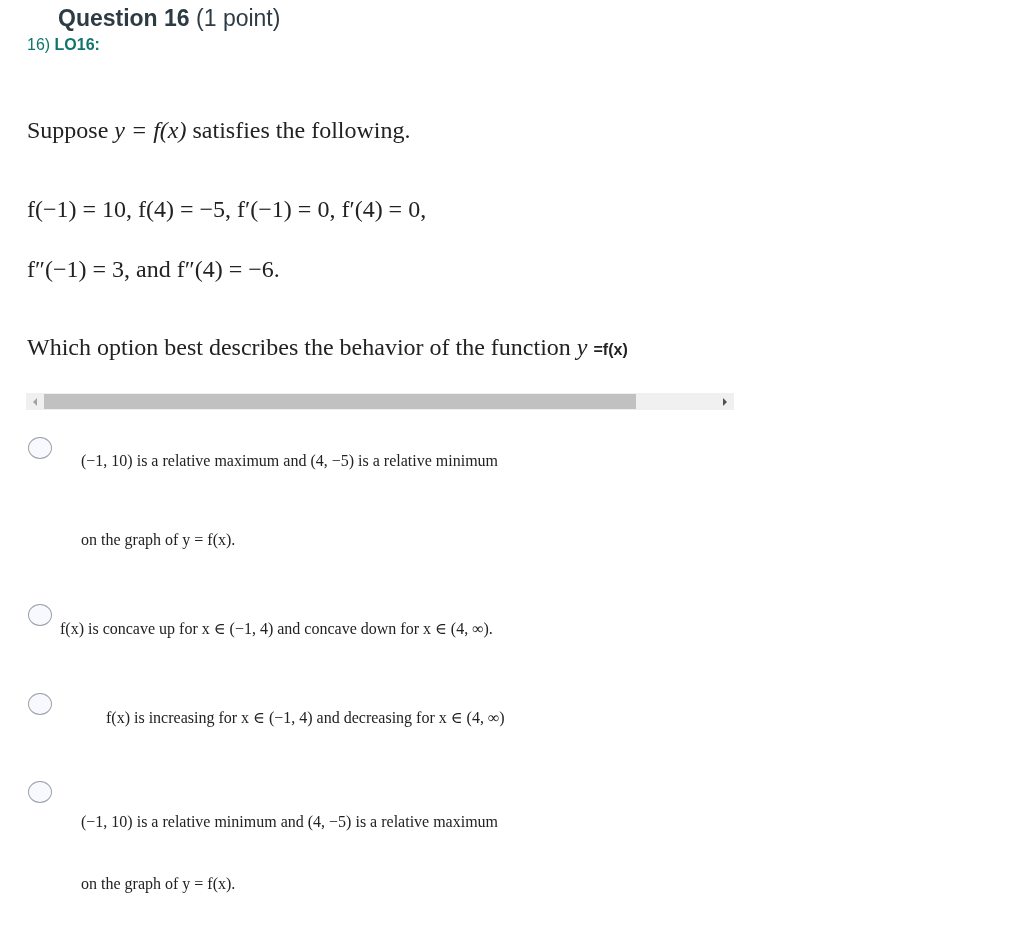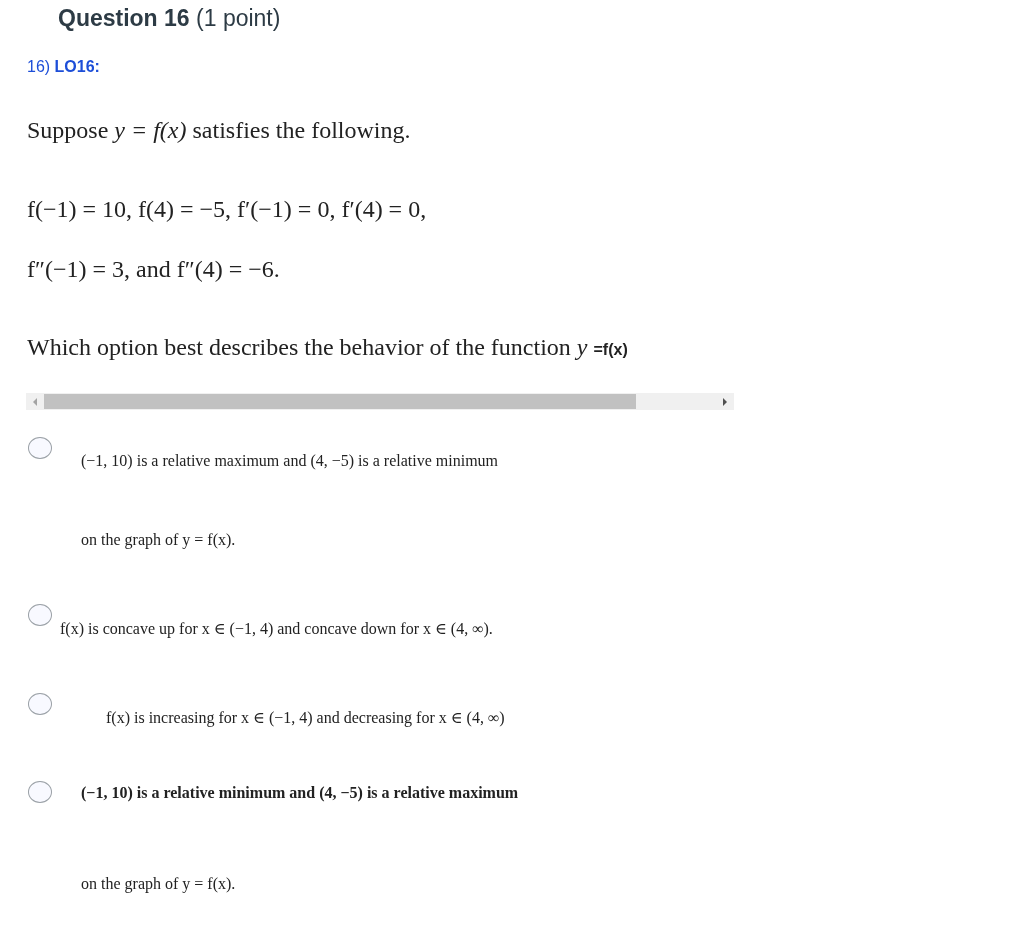--- a/index.html
+++ b/index.html
@@ -2,21 +2,21 @@
 <html><head>
 <meta charset="utf-8">
 <style>
   html, body { margin: 0; padding: 0; background: #ffffff; }
   body { width: 1024px; height: 936px; position: relative; overflow: hidden; color: #222; }
   .sans { font-family: "Liberation Sans", "DejaVu Sans", sans-serif; }
   .abs { position: absolute; white-space: nowrap; }
   .q-header { left: 10px; top: 5px; font-size: 23px; color: #2d3b45; margin-left: 48px; }
   .q-header b { font-weight: bold; }
   .q-header .pts { font-weight: normal; color: #2d3b45; }
-  .lo { left: 27px; top: 58px; font-size: 16px; color: #1d4ed8; }
+  .lo { left: 27px; top: 36px; font-size: 16px; color: #0f766e; }
   .lo b { font-weight: bold; }
   .body-line { left: 27px; font-size: 24px; color: #222; font-family: "Liberation Serif", "DejaVu Serif", serif; }
   .mi { font-style: italic; }
   .small-sans { font-family: "Liberation Sans", sans-serif; font-size: 16px; font-weight: bold; font-style: normal; }
   .scrollbar { left: 26px; top: 393px; width: 708px; height: 17px; background: #f0f0f0; }
   .scroll-left { position: absolute; left: 0; top: 0; width: 18px; height: 17px; display: flex; align-items: center; justify-content: center; }
   .scroll-right { position: absolute; right: 0; top: 0; width: 18px; height: 17px; display: flex; align-items: center; justify-content: center; }
   .tri-left { width: 0; height: 0; border-top: 4px solid transparent; border-bottom: 4px solid transparent; border-right: 4px solid #a3a3a3; }
   .tri-right { width: 0; height: 0; border-top: 4px solid transparent; border-bottom: 4px solid transparent; border-left: 4px solid #505050; }
   .thumb { position: absolute; left: 18px; top: 1px; width: 592px; height: 15px; background: #c1c1c1; }
@@ -62,14 +62,14 @@
 <div class="abs opt-text" style="left:81px; top:452px;">(−1, 10) is a relative maximum and (4, −5) is a relative minimum</div>
 <div class="abs opt-text" style="left:81px; top:531px;">on the graph of y = f(x).</div>
 
 <div class="abs radio" style="left:28px; top:604px;"></div>
 <div class="abs opt-text" style="left:60px; top:619px;">f(x) is concave up for x ∈ (−1, 4) and concave down for x ∈ (4, ∞).</div>
 
 <div class="abs radio" style="left:28px; top:693px;"></div>
 <div class="abs opt-text" style="left:106px; top:708px;">f(x) is increasing for x ∈ (−1, 4) and decreasing for x ∈ (4, ∞)</div>
 
 <div class="abs radio" style="left:28px; top:781px;"></div>
-<div class="abs opt-text" style="left:81px; top:784px;font-weight:bold;">(−1, 10) is a relative minimum and (4, −5) is a relative maximum</div>
+<div class="abs opt-text" style="left:81px; top:813px;">(−1, 10) is a relative minimum and (4, −5) is a relative maximum</div>
 <div class="abs opt-text" style="left:81px; top:875px;">on the graph of y = f(x).</div>
 
 </body></html>

